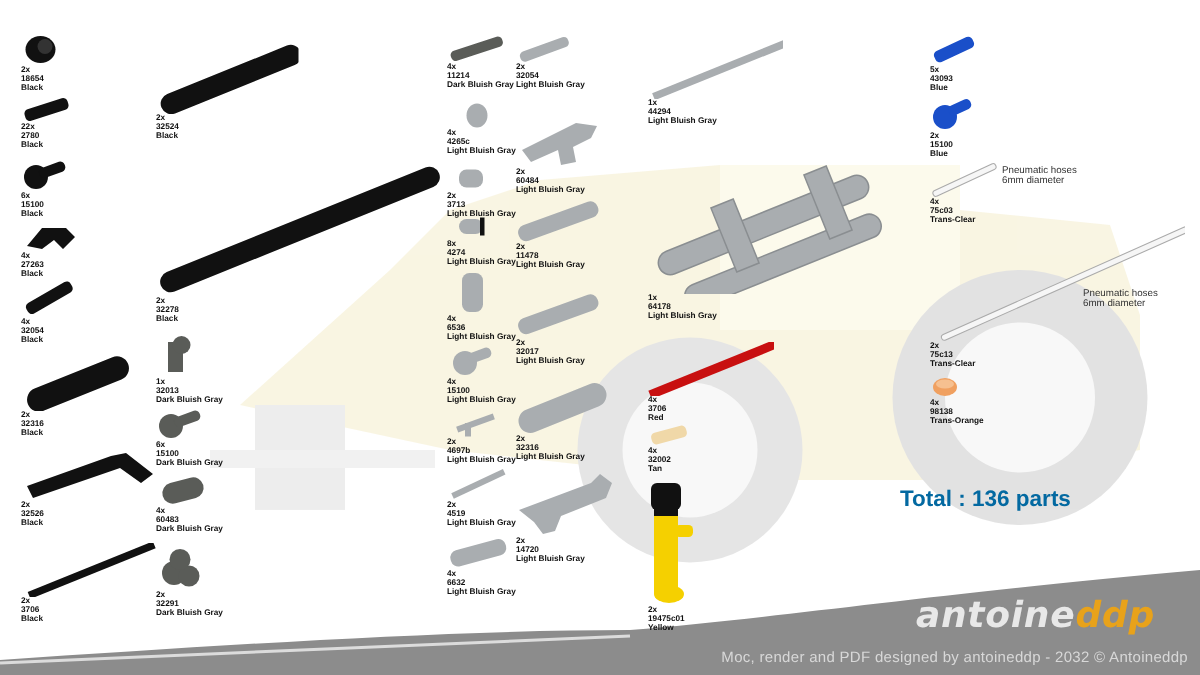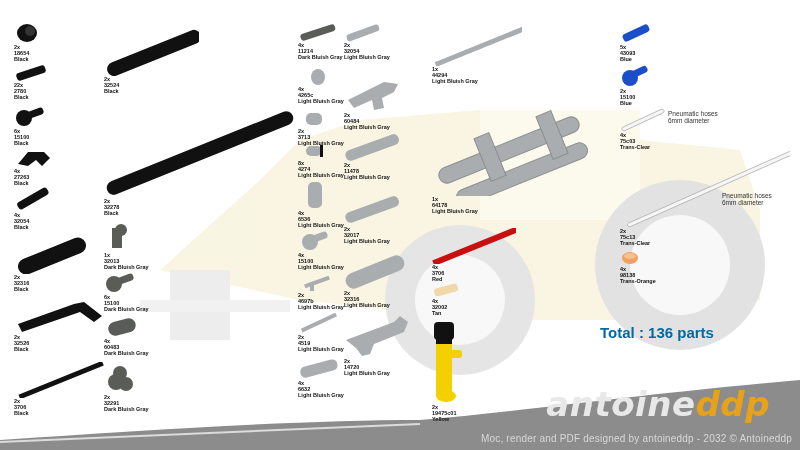--- a/index.html
+++ b/index.html
@@ -5,21 +5,21 @@
   * { box-sizing: border-box; margin: 0; padding: 0; }
   html, body { width: 800px; height: 450px; overflow: hidden; background: #ffffff; }
   body { position: relative; font-family: "Liberation Sans", sans-serif; }
 
   
   .bg-truck { position: absolute; left: 0; top: 0; width: 800px; height: 450px; pointer-events: none; }
 
   
   .footer-band { position: absolute; left: 0; bottom: 0; width: 800px; height: 100px; }
   .brand { position: absolute; right: 30px; bottom: 26px; font-family: "DejaVu Sans", sans-serif;
-           font-weight: bold; font-style: italic; font-size: 34px; letter-spacing: 0.5px; }
+           font-weight: bold; font-style: italic; font-size: 24px; letter-spacing: 0.5px; }
   .brand .a { color: #e8e8e8; }
   .brand .b { color: #e8a21a; }
   .credit { position: absolute; right: 8px; bottom: 6px; color: #d8d8d8; font-size: 10px; letter-spacing: 0.2px; }
 
   .part { position: absolute; }
   .part .lbl { font-size: 5.5px; line-height: 6px; color: #111; font-weight: bold; white-space: nowrap; }
   .part .lbl span { display: block; }
   .part svg { display: block; }
 
   .note { position: absolute; font-size: 6.5px; line-height: 7px; color: #333; white-space: nowrap; }

